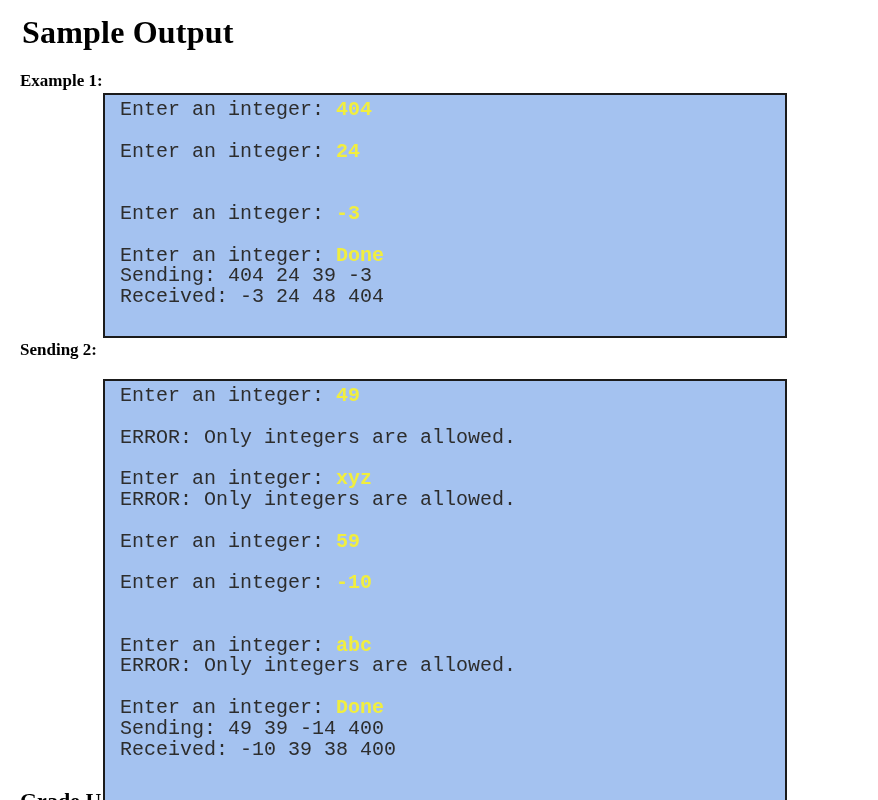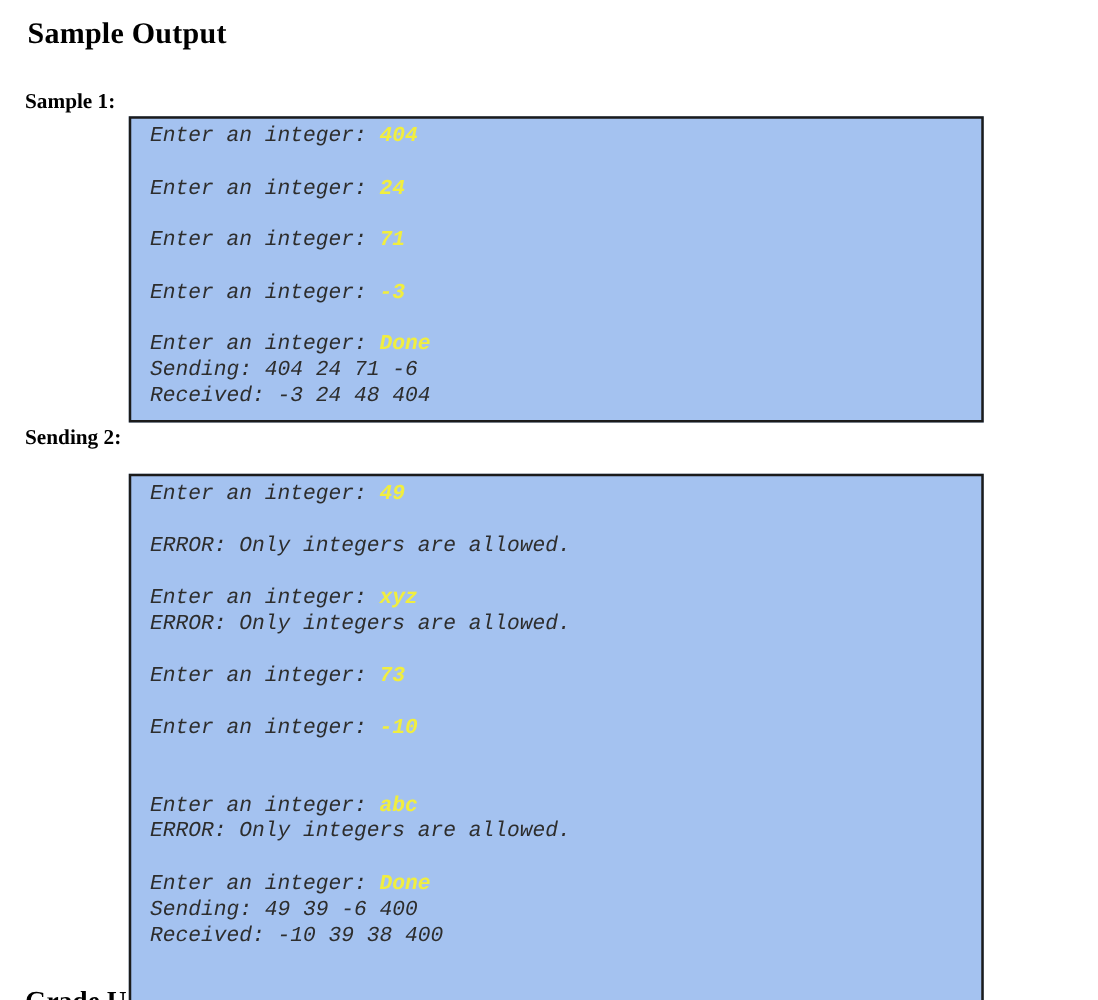--- a/index.html
+++ b/index.html
@@ -6,21 +6,21 @@
   html, body {
     width: 878px; height: 800px;
     background: #ffffff;
     overflow: hidden;
     font-family: "Liberation Serif", serif;
     position: relative;
   }
   .page-title {
     position: absolute;
     left: 22px; top: 14px;
-    font-size: 24px;
+    font-size: 32px;
     font-weight: bold;
     color: #000000;
     letter-spacing: 0.2px;
   }
   .example-label {
     position: absolute;
     left: 20px;
     font-size: 17px;
     font-weight: bold;
     color: #000000;
@@ -29,24 +29,23 @@
   .example-label.ex2 { top: 340px; }
   .console {
     position: absolute;
     left: 103px;
     width: 684px;
     background: var(--console-bg, #a4c2f0);
     border: 2px solid var(--console-border, #1b1b1b);
     padding: 5px 8px 0 15px;
     overflow: hidden;
     font-family: "Liberation Mono", monospace;
-    font-size: 17px;
+    font-size: 20px;
     line-height: 20.8px;
     color: var(--console-text, #2d2d2d);
-    font-style: italic;
   }
   .console.ex1 { top: 93px;  height: 245px; }
   .console.ex2 { top: 379px; height: 425px; }
   .console-line { white-space: pre; height: 20.8px; }
   .console-line .inp {
     color: var(--console-input, #f1ee3f);
     font-weight: bold;
   }
   .next-heading {
     position: absolute;
@@ -57,55 +56,54 @@
   }
 </style>
 </head>
 <body>
 
 <main>
 
   <h1 class="page-title">Sample Output</h1>
 
   <section>
-    <div class="example-label ex1">Sample 1:</div>
+    <div class="example-label ex1">Example 1:</div>
     <div class="console ex1">
         <div class="console-line"><span class="out">Enter an integer: </span><span class="inp">404</span></div>
         <div class="console-line">&nbsp;</div>
         <div class="console-line"><span class="out">Enter an integer: </span><span class="inp">24</span></div>
         <div class="console-line">&nbsp;</div>
-        <div class="console-line"><span class="out">Enter an integer: </span><span class="inp">71</span></div>
         <div class="console-line">&nbsp;</div>
         <div class="console-line"><span class="out">Enter an integer: </span><span class="inp">-3</span></div>
         <div class="console-line">&nbsp;</div>
         <div class="console-line"><span class="out">Enter an integer: </span><span class="inp">Done</span></div>
-        <div class="console-line"><span class="out">Sending: 404 24 71 -6</span></div>
+        <div class="console-line"><span class="out">Sending: 404 24 39 -3</span></div>
         <div class="console-line"><span class="out">Received: -3 24 48 404</span></div>
       </div>
   </section>
 
   <section>
     <div class="example-label ex2">Sending 2:</div>
     <div class="console ex2">
         <div class="console-line"><span class="out">Enter an integer: </span><span class="inp">49</span></div>
         <div class="console-line">&nbsp;</div>
         <div class="console-line"><span class="out">ERROR: Only integers are allowed.</span></div>
         <div class="console-line">&nbsp;</div>
         <div class="console-line"><span class="out">Enter an integer: </span><span class="inp">xyz</span></div>
         <div class="console-line"><span class="out">ERROR: Only integers are allowed.</span></div>
         <div class="console-line">&nbsp;</div>
-        <div class="console-line"><span class="out">Enter an integer: </span><span class="inp">73</span></div>
+        <div class="console-line"><span class="out">Enter an integer: </span><span class="inp">59</span></div>
         <div class="console-line">&nbsp;</div>
         <div class="console-line"><span class="out">Enter an integer: </span><span class="inp">-10</span></div>
         <div class="console-line">&nbsp;</div>
         <div class="console-line">&nbsp;</div>
         <div class="console-line"><span class="out">Enter an integer: </span><span class="inp">abc</span></div>
         <div class="console-line"><span class="out">ERROR: Only integers are allowed.</span></div>
         <div class="console-line">&nbsp;</div>
         <div class="console-line"><span class="out">Enter an integer: </span><span class="inp">Done</span></div>
-        <div class="console-line"><span class="out">Sending: 49 39 -6 400</span></div>
+        <div class="console-line"><span class="out">Sending: 49 39 -14 400</span></div>
         <div class="console-line"><span class="out">Received: -10 39 38 400</span></div>
       </div>
   </section>
 
   <h2 class="next-heading">Grade U</h2>
 
 </main>
 
 </body></html>

